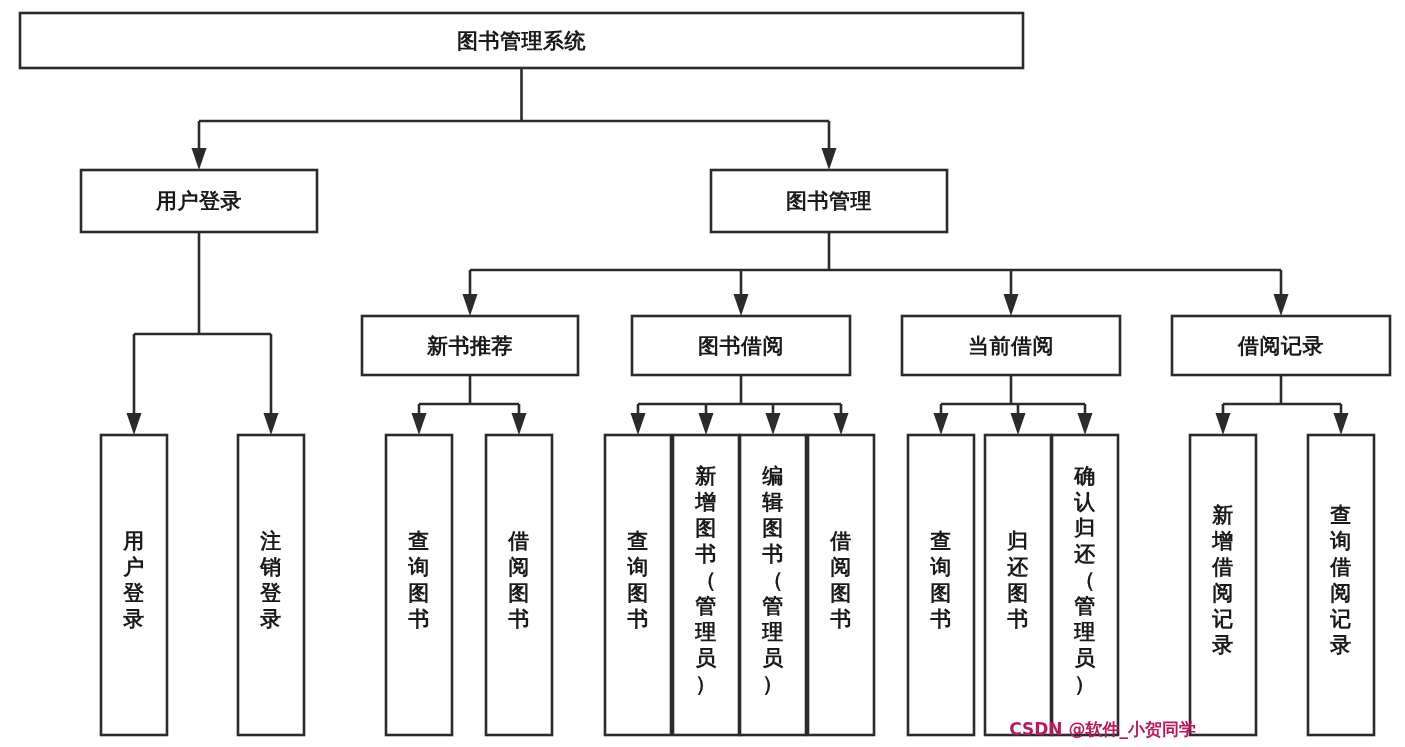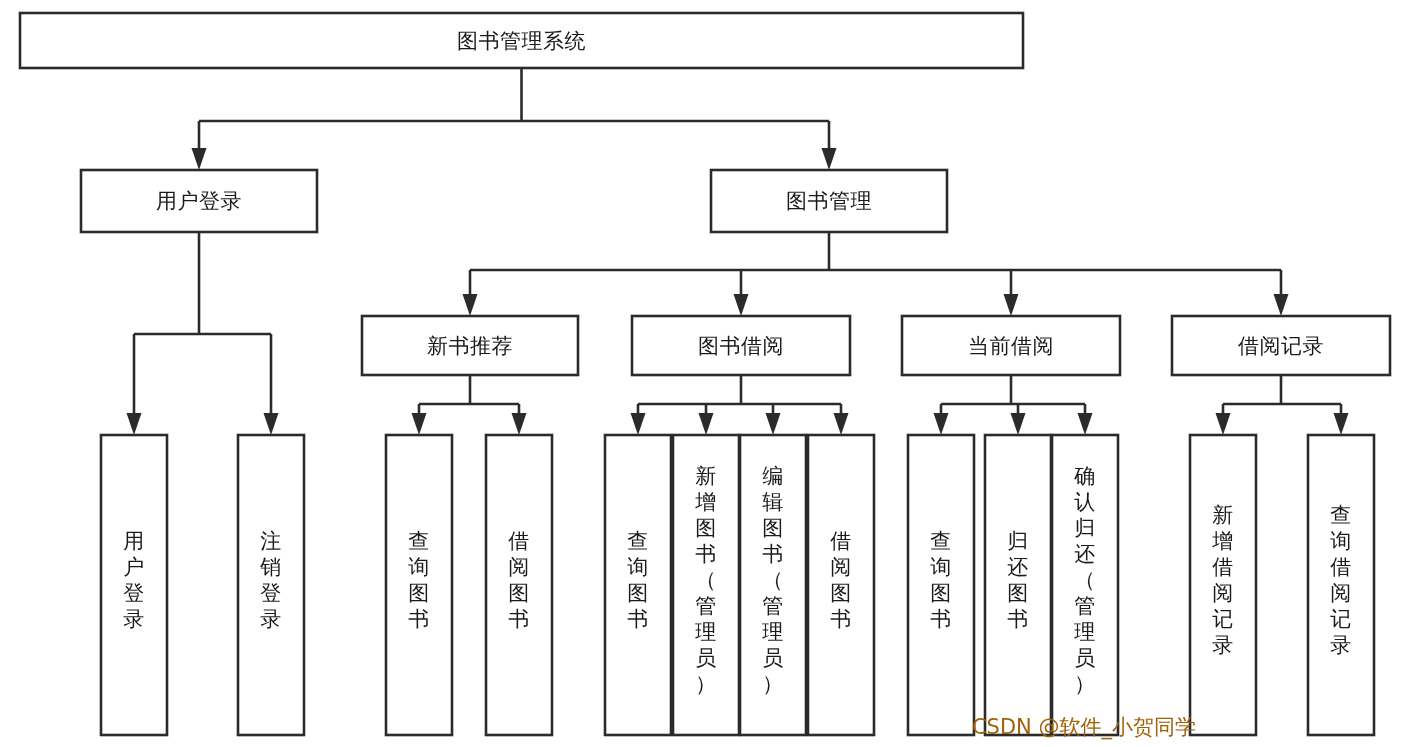--- a/index.html
+++ b/index.html
@@ -14,20 +14,21 @@
     position: relative;
     overflow: hidden;
     font-family: "DejaVu Sans", "Liberation Sans", sans-serif;
   }
   #diagram-root {
     position: absolute;
     left: 0;
     top: 0;
     width: 1208px;
     height: 747px;
+    font-weight: bold;
   }
   svg.diagram {
     display: block;
     width: 1405px;
     height: 747px;
     background: #ffffff;
   }
   .node-rect {
     fill: #ffffff;
     stroke: #2b2b2b;
@@ -56,22 +57,22 @@
   }
   .arrow-head {
     fill: #2b2b2b;
     stroke: none;
   }
   .watermark {
     position: absolute;
     right: 12px;
     bottom: 6px;
     font-family: "DejaVu Sans", "Liberation Sans", sans-serif;
-    font-size: 21px;
-    color: #a16207;
+    font-size: 17px;
+    color: #be185d;
     white-space: nowrap;
     user-select: none;
   }
 </style>
 </head>
 <body>
 
 <div id="diagram-root">
   <svg class="diagram" id="diagram-svg" viewBox="0 0 1405 747" xmlns="http://www.w3.org/2000/svg">
     <g id="edges-layer">

